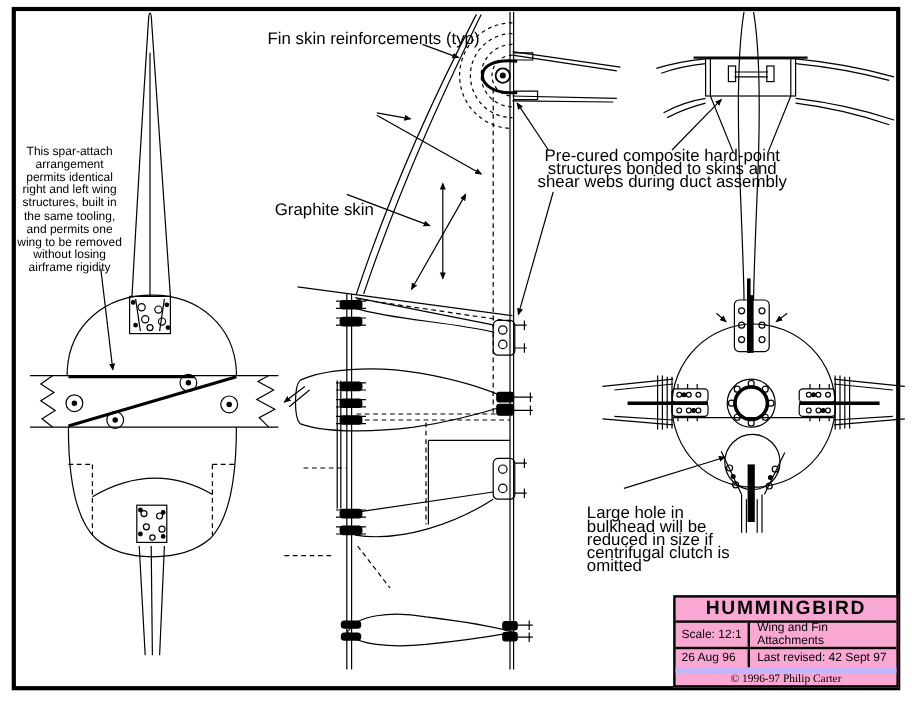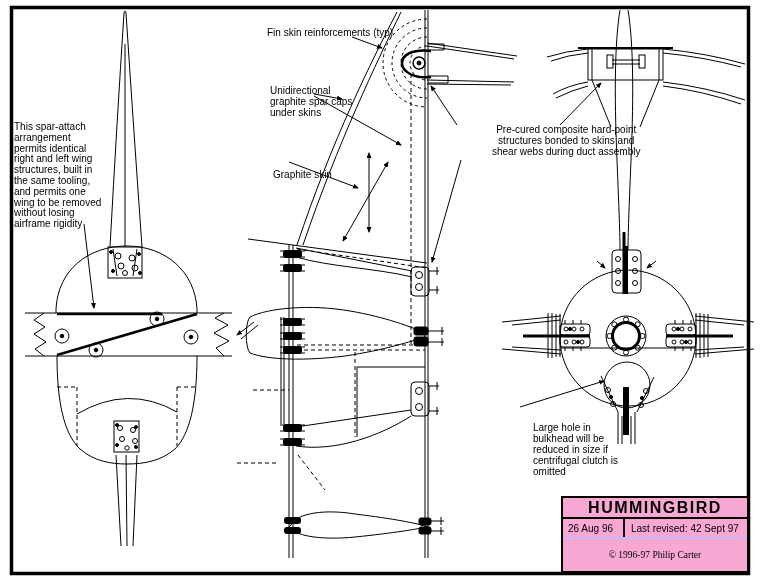--- a/index.html
+++ b/index.html
@@ -1,28 +1,28 @@
 <!DOCTYPE html>
 <html><head>
 <meta charset="utf-8">
 <style>
   html,body{margin:0;padding:0;background:#ffffff;}
   #page{position:relative;width:760px;height:584px;background:#ffffff;overflow:hidden;
         font-family:"Liberation Sans",sans-serif;color:#000;}
   svg{position:absolute;left:0;top:0;}
   .note{position:absolute;font-size:10px;line-height:10.8px;white-space:pre-line;color:#000;}
-  .lbl{position:absolute;font-size:10px;line-height:11px;white-space:pre-line;color:#000;margin-left:44px;}
+  .lbl{position:absolute;font-size:14px;line-height:11px;white-space:pre-line;color:#000;}
   
   #tblock{position:absolute;left:561px;top:496px;width:188px;height:77px;
           border:2px solid #000;background:#f9a8d4;box-sizing:border-box;display:flex;flex-direction:column;}
   #tblock .trow{display:flex;box-sizing:border-box;}
   #tb-title{height:21px;border-bottom:2px solid #000;align-items:center;justify-content:center;
             font-size:16px;font-weight:bold;letter-spacing:1.5px;}
   #tb-r2{height:22px;border-bottom:2px solid #000;}
-  #tb-r3{height:20px;border-bottom:2px solid #c4b5fd;}
+  #tb-r3{height:20px;border-bottom:5px solid #c4b5fd;}
   #tb-r4{flex:1;align-items:center;justify-content:center;font-size:9.5px;font-family:Liberation Serif, serif;}
   .tcell-l{width:62px;border-right:2px solid #000;box-sizing:border-box;
            display:flex;align-items:center;padding-left:5px;font-size:10px;}
   .tcell-r{flex:1;display:flex;align-items:center;padding-left:6px;font-size:10px;}
 </style>
 </head>
 <body>
 
 <div id="page">
 
@@ -305,51 +305,52 @@
     <path d="M314,96 L401,145" marker-end="url(#arr)"></path>
     <path d="M289,162 L358,188" marker-end="url(#arr)"></path>
     <path d="M457,125 L431,86" marker-end="url(#arr)"></path>
     <path d="M560,125 L601,83" marker-end="url(#arr)"></path>
     <path d="M461,160 L432,262" marker-end="url(#arr)"></path>
     <path d="M520,407 L604,381" marker-end="url(#arr)"></path>
     <path d="M84,224 L94,308" marker-end="url(#arr)"></path>
   </g>
 </svg>
 
-<div class="note" style="left:14px;top:122px;width:88px;">This spar-attach
+<div class="note" style="left:14px;top:122px;width:88px;text-align:center;">This spar-attach
 arrangement
 permits identical
 right and left wing
 structures, built in
 the same tooling,
 and permits one
 wing to be removed
 without losing
 airframe rigidity</div>
 
 <div class="lbl" style="left:223px;top:27px;">Fin skin reinforcements (typ)</div>
 
-<div class="lbl" style="left:226px;top:85px;">Unidirectional
-graphite spar caps
-under skins</div>
 
 <div class="lbl" style="left:229px;top:169px;">Graphite skin</div>
 
 <div class="lbl" style="left:448px;top:124px;text-align:center;">Pre-cured composite hard-point
 structures bonded to skins and
 shear webs during duct assembly</div>
 
 <div class="lbl" style="left:489px;top:422px;">Large hole in
 bulkhead will be
 reduced in size if
 centrifugal clutch is
 omitted</div>
 
 <div id="tblock">
   <div class="trow" id="tb-title">HUMMINGBIRD</div>
+  <div class="trow" id="tb-r2">
+    <div class="tcell-l">Scale: 12:1</div>
+    <div class="tcell-r">Wing and Fin Attachments</div>
+  </div>
   <div class="trow" id="tb-r3">
     <div class="tcell-l">26 Aug 96</div>
     <div class="tcell-r">Last revised: 42 Sept 97</div>
   </div>
   <div class="trow" id="tb-r4">© 1996-97 Philip Carter</div>
 </div>
 
 </div>
 
 </body></html>

